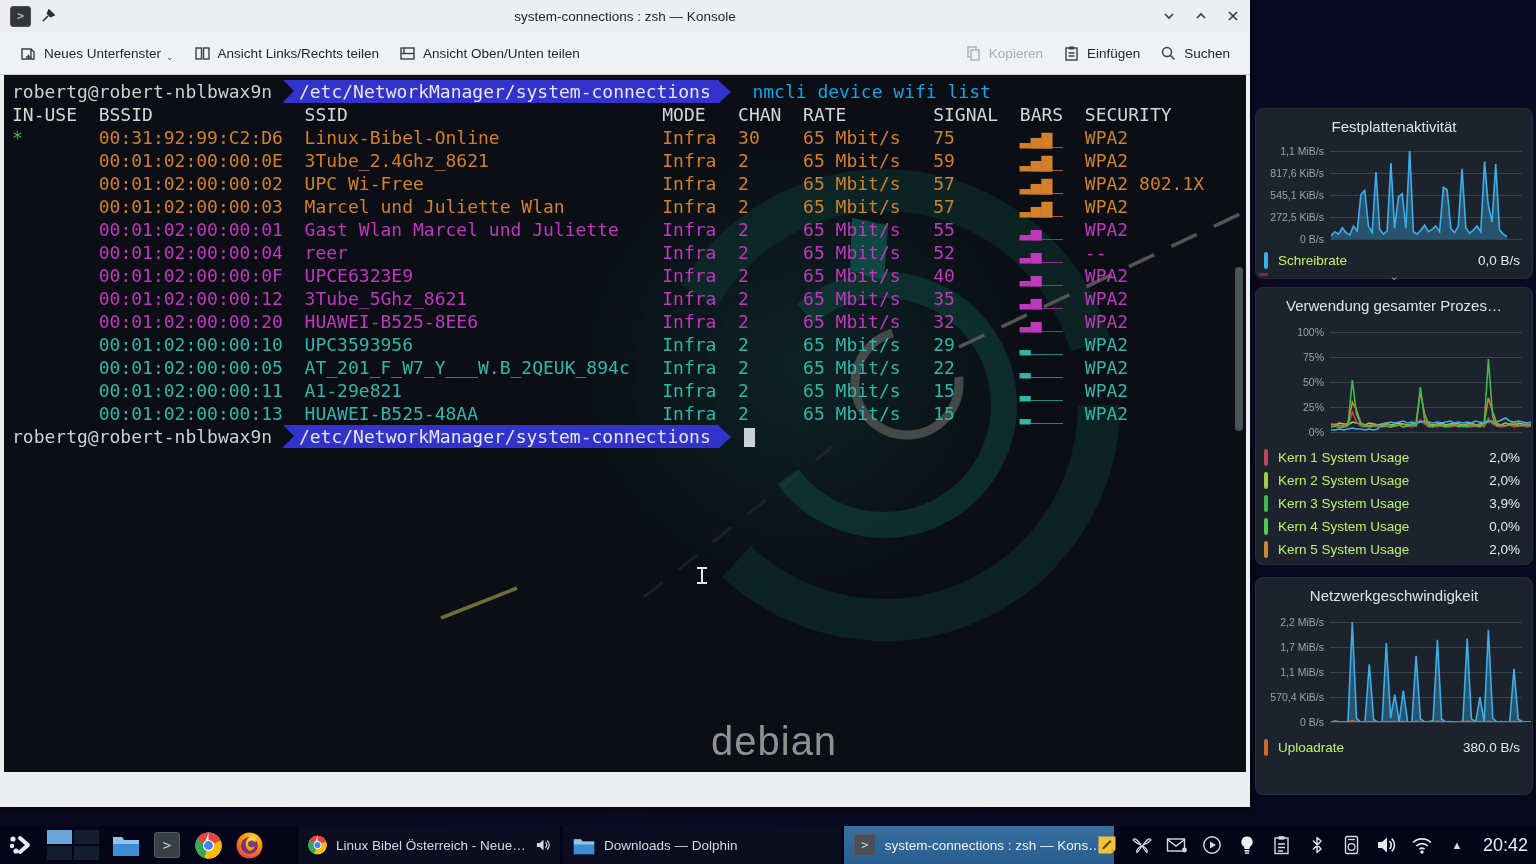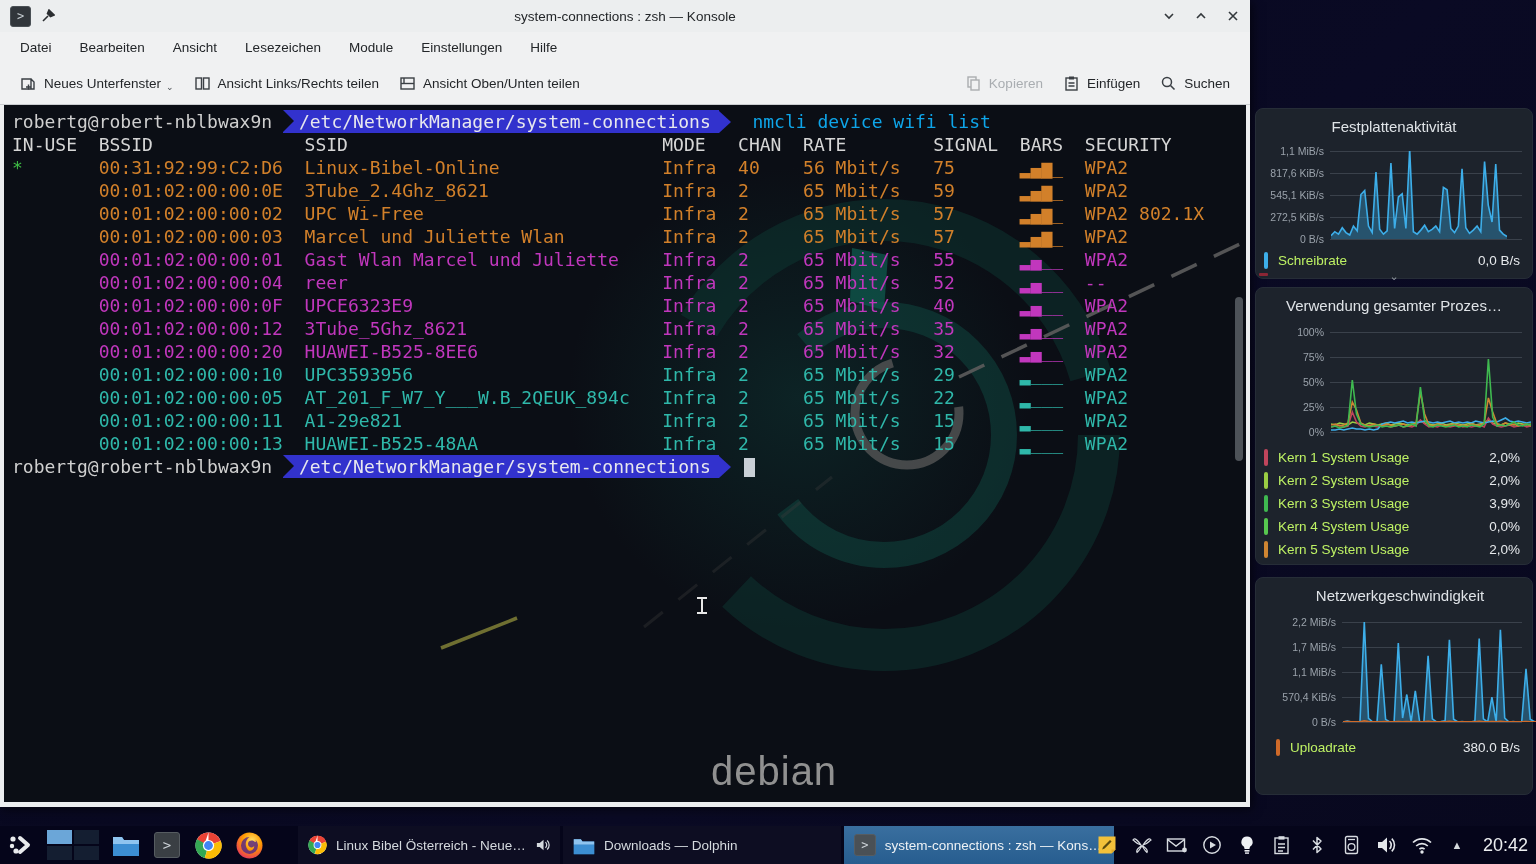--- a/index.html
+++ b/index.html
@@ -87,29 +87,20 @@
         </svg>
       <svg width="14" height="14" viewBox="0 0 14 14">
           <polyline points="3,9 7,5 11,9" fill="none" stroke="#33383c" stroke-width="1.6"></polyline>
         </svg>
       <svg width="14" height="14" viewBox="0 0 14 14">
           <path d="M3 3 L11 11 M11 3 L3 11" stroke="#33383c" stroke-width="1.6"></path>
         </svg>
     </div>
   </div>
 
-  <div class="menubar">
-    <span class="menu-item">Datei</span>
-    <span class="menu-item">Bearbeiten</span>
-    <span class="menu-item">Ansicht</span>
-    <span class="menu-item">Lesezeichen</span>
-    <span class="menu-item">Module</span>
-    <span class="menu-item">Einstellungen</span>
-    <span class="menu-item">Hilfe</span>
-  </div>
 
   <div class="toolbar">
     <div class="tb-btn">
       <svg width="17" height="17" viewBox="0 0 17 17">
         <path d="M2 4 h9 v10 h-9 z M11 4 l3 3 v7 h-3" fill="none" stroke="#3a3f44" stroke-width="1.4"></path>
         <path d="M6 12 h5 M8.5 9.5 v5" stroke="#3a3f44" stroke-width="1.4"></path>
       </svg>
       <span>Neues Unterfenster</span>
       <span class="tb-caret">⌄</span>
     </div>
@@ -160,21 +151,21 @@
       <circle cx="880" cy="330" r="215" fill="none" stroke="#0d3c36" stroke-width="42" opacity="0.45" stroke-dasharray="500 290"></circle>
       <circle cx="880" cy="330" r="120" fill="none" stroke="#0f4a41" stroke-width="26" opacity="0.5" stroke-dasharray="300 180"></circle>
       <circle cx="903" cy="308" r="52" fill="none" stroke="#5a5a5a" stroke-width="9" opacity="0.75" stroke-dasharray="230 90"></circle>
       <polygon points="848,143 884,150 880,205 846,196" fill="#0f5a4e" opacity="0.75"></polygon>
       <line x1="955" y1="272" x2="1238" y2="138" stroke="#5c5c5c" stroke-width="3.5" stroke-dasharray="28 19" opacity="0.9"></line>
       <line x1="640" y1="522" x2="828" y2="372" stroke="#3c3c3c" stroke-width="3" stroke-dasharray="24 20" opacity="0.35"></line>
       <line x1="437" y1="543" x2="513" y2="513" stroke="#7a7a35" stroke-width="3.5" opacity="0.9"></line>
     </svg>
     <pre class="term" id="term-pre"><span><span>robertg@robert-nblbwax9n</span> <span class="pl-seg">/etc/NetworkManager/system-connections</span><span class="pl-arrow"></span><span style="color:#0ea5e9">  nmcli device wifi list</span></span>
 <span style="color:#d6d6d6">IN-USE  BSSID              SSID                             MODE   CHAN  RATE        SIGNAL  BARS  SECURITY</span>
-<span><span style="color:#3fbf46">*       </span><span style="color:#d2802a">00:31:92:99:C2:D6  Linux-Bibel-Online               Infra  40    56 Mbit/s   75      ▂▄▆_  WPA2</span></span>
+<span><span style="color:#3fbf46">*       </span><span style="color:#d2802a">00:31:92:99:C2:D6  Linux-Bibel-Online               Infra  30    65 Mbit/s   75      ▂▄▆_  WPA2</span></span>
 <span><span style="color:#3fbf46">        </span><span style="color:#d2802a">00:01:02:00:00:0E  3Tube_2.4Ghz_8621                Infra  2     65 Mbit/s   59      ▂▄▆_  WPA2</span></span>
 <span><span style="color:#3fbf46">        </span><span style="color:#d2802a">00:01:02:00:00:02  UPC Wi-Free                      Infra  2     65 Mbit/s   57      ▂▄▆_  WPA2 802.1X</span></span>
 <span><span style="color:#3fbf46">        </span><span style="color:#d2802a">00:01:02:00:00:03  Marcel und Juliette Wlan         Infra  2     65 Mbit/s   57      ▂▄▆_  WPA2</span></span>
 <span><span style="color:#3fbf46">        </span><span style="color:#c137bd">00:01:02:00:00:01  Gast Wlan Marcel und Juliette    Infra  2     65 Mbit/s   55      ▂▄__  WPA2</span></span>
 <span><span style="color:#3fbf46">        </span><span style="color:#c137bd">00:01:02:00:00:04  reer                             Infra  2     65 Mbit/s   52      ▂▄__  --</span></span>
 <span><span style="color:#3fbf46">        </span><span style="color:#c137bd">00:01:02:00:00:0F  UPCE6323E9                       Infra  2     65 Mbit/s   40      ▂▄__  WPA2</span></span>
 <span><span style="color:#3fbf46">        </span><span style="color:#c137bd">00:01:02:00:00:12  3Tube_5Ghz_8621                  Infra  2     65 Mbit/s   35      ▂▄__  WPA2</span></span>
 <span><span style="color:#3fbf46">        </span><span style="color:#c137bd">00:01:02:00:00:20  HUAWEI-B525-8EE6                 Infra  2     65 Mbit/s   32      ▂▄__  WPA2</span></span>
 <span><span style="color:#3fbf46">        </span><span style="color:#2fb8aa">00:01:02:00:00:10  UPC3593956                       Infra  2     65 Mbit/s   29      ▂___  WPA2</span></span>
 <span><span style="color:#3fbf46">        </span><span style="color:#2fb8aa">00:01:02:00:00:05  AT_201_F_W7_Y___W.B_2QEUK_894c   Infra  2     65 Mbit/s   22      ▂___  WPA2</span></span>
@@ -275,21 +266,21 @@
     <span class="legend-label">Kern 4 System Usage</span>
     <span class="legend-value">0,0%</span>
   </div>
   <div class="legend-row">
     <span class="legend-mark" style="background:#cf8532"></span>
     <span class="legend-label">Kern 5 System Usage</span>
     <span class="legend-value">2,0%</span>
   </div>
 </div>
 
-<div class="widget" style="top:577px; height:218px;padding-left:12px;">
+<div class="widget" style="top:577px; height:218px;">
   <div class="w-title">Netzwerkgeschwindigkeit</div>
   <div class="w-chart" style="height:118px;">
     <div class="gridrow" style="top:8px;">
         <span class="glabel">2,2 MiB/s</span>
         <span class="gline"></span>
       </div>
     <div class="gridrow" style="top:33px;">
         <span class="glabel">1,7 MiB/s</span>
         <span class="gline"></span>
       </div>

